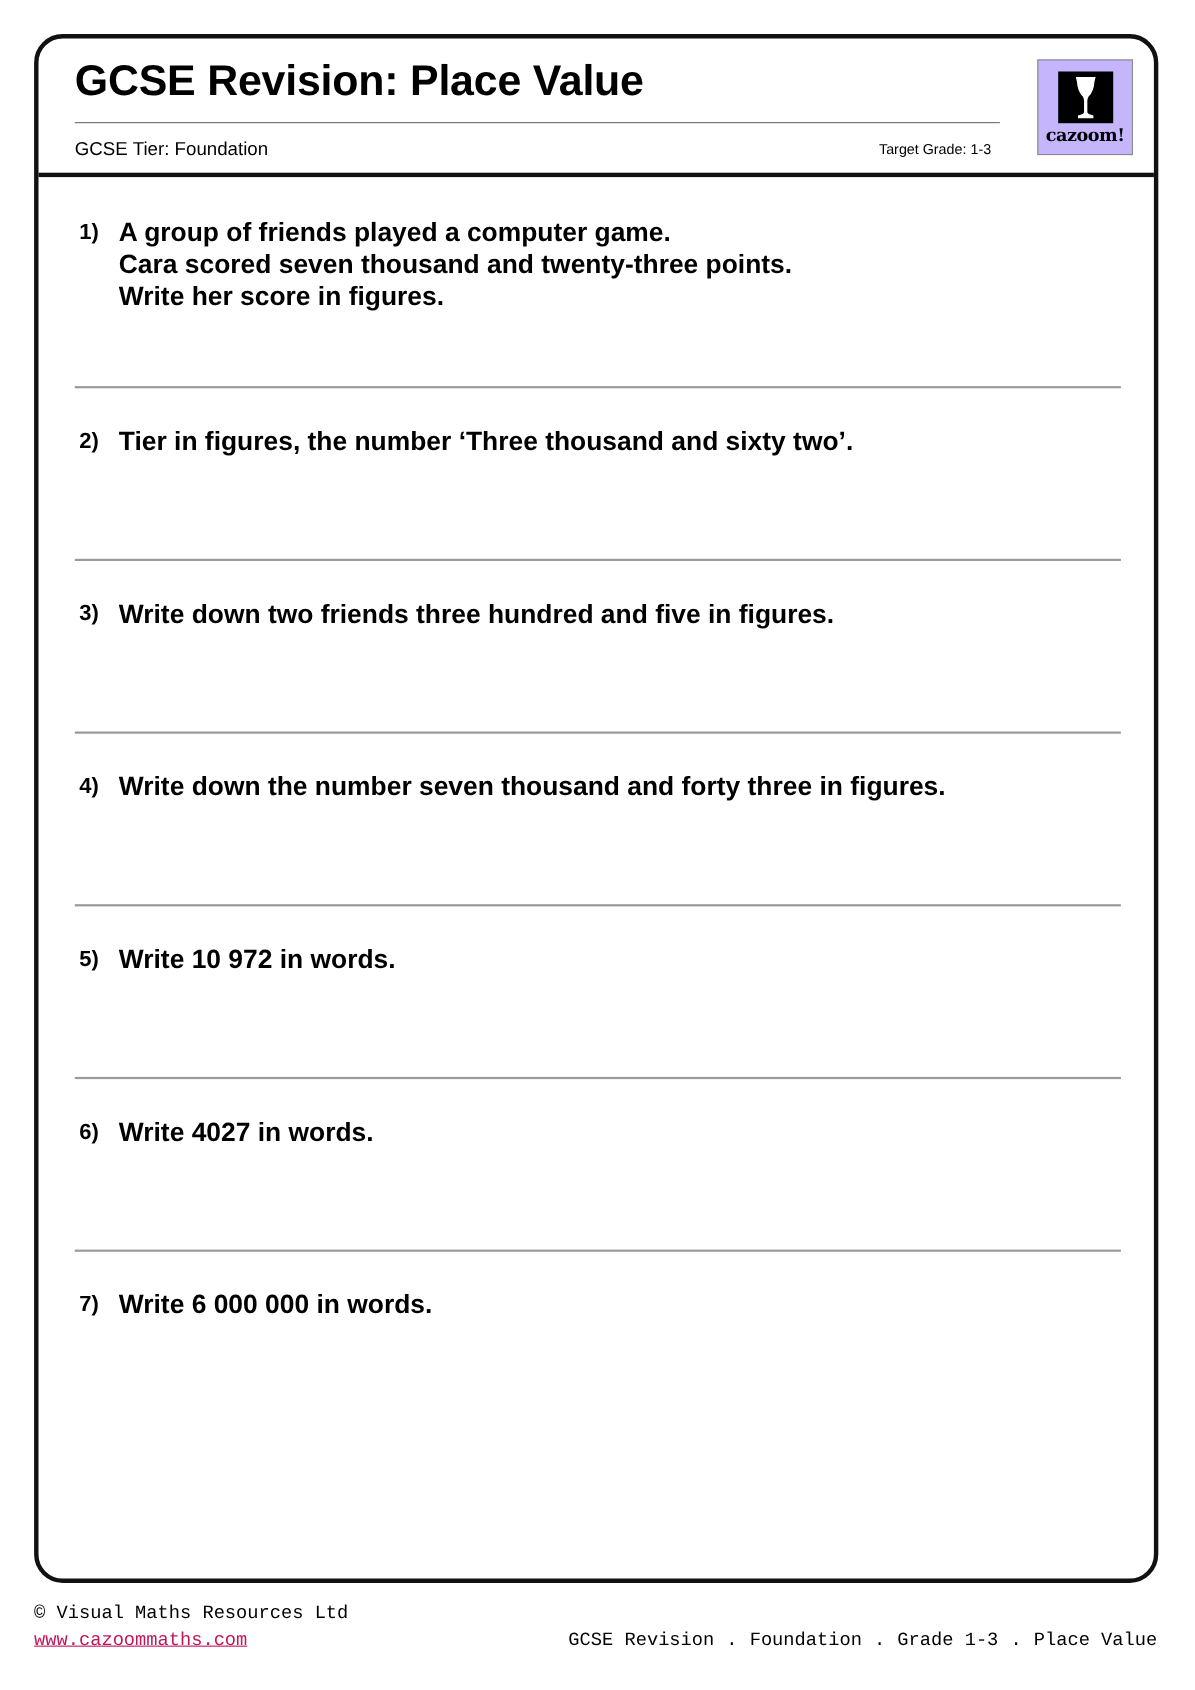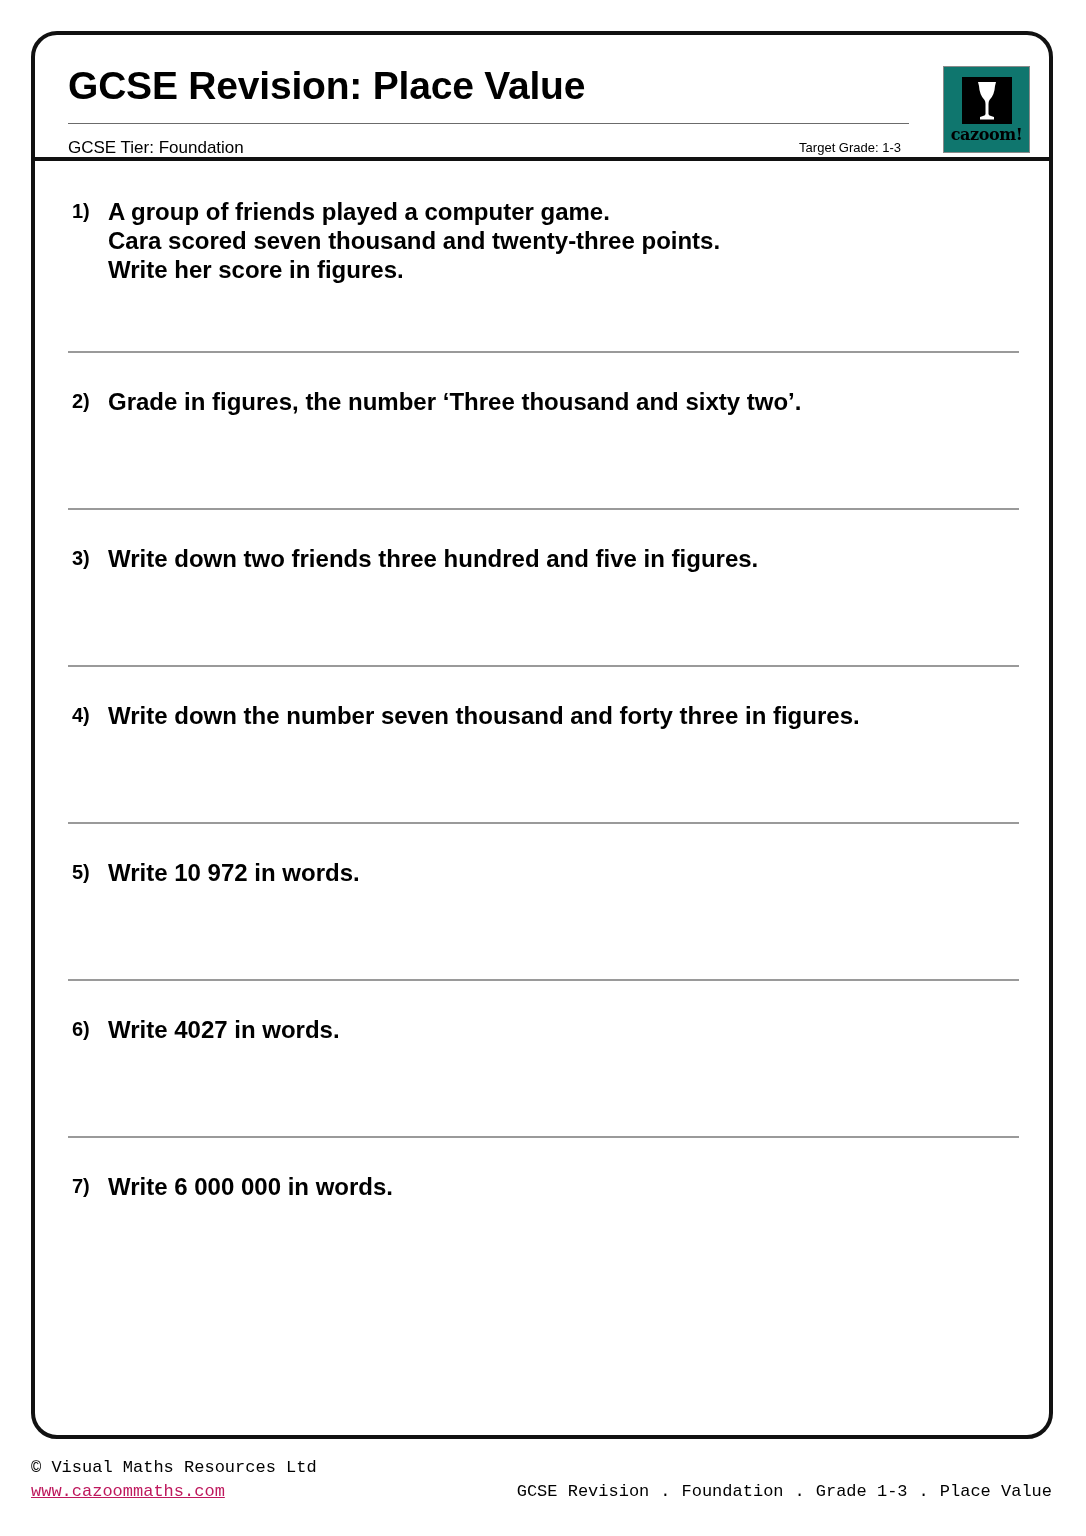--- a/index.html
+++ b/index.html
@@ -26,21 +26,21 @@
     height: 1408px;
     border: 4px solid #111111;
     border-radius: 26px;
     background: #ffffff;
   }
 
   
   .header {
     position: absolute;
     left: 0;
-    top: 12px;
+    top: 0;
     width: 100%;
     height: 146px;
   }
 
   .header-title {
     position: absolute;
     left: 33px;
     top: 16px;
     font-size: 39px;
     font-weight: bold;
@@ -78,21 +78,21 @@
   }
 
   
   .logo-box {
     position: absolute;
     right: 19px;
     top: 19px;
     width: 87px;
     height: 87px;
     border: 1px solid #8a8a8a;
-    background: #0f766e;
+    background: #c4b5fd;
     display: flex;
     flex-direction: column;
     align-items: center;
     justify-content: center;
     padding: 5px 4px 3px 4px;
   }
 
   .logo-mark {
     width: 50px;
     height: 47px;
@@ -256,21 +256,21 @@
           <div class="q-line">Write her score in figures.</div>
         </div>
       </div>
       <div class="question-sep"></div>
     </div>
 
     <div class="question-block">
       <div class="q-row">
         <div class="q-num">2)</div>
         <div class="q-lines">
-          <div class="q-line">Grade in figures, the number ‘Three thousand and sixty two’.</div>
+          <div class="q-line">Tier in figures, the number ‘Three thousand and sixty two’.</div>
         </div>
       </div>
       <div class="question-sep"></div>
     </div>
 
     <div class="question-block">
       <div class="q-row">
         <div class="q-num">3)</div>
         <div class="q-lines">
           <div class="q-line">Write down two friends three hundred and five in figures.</div>

